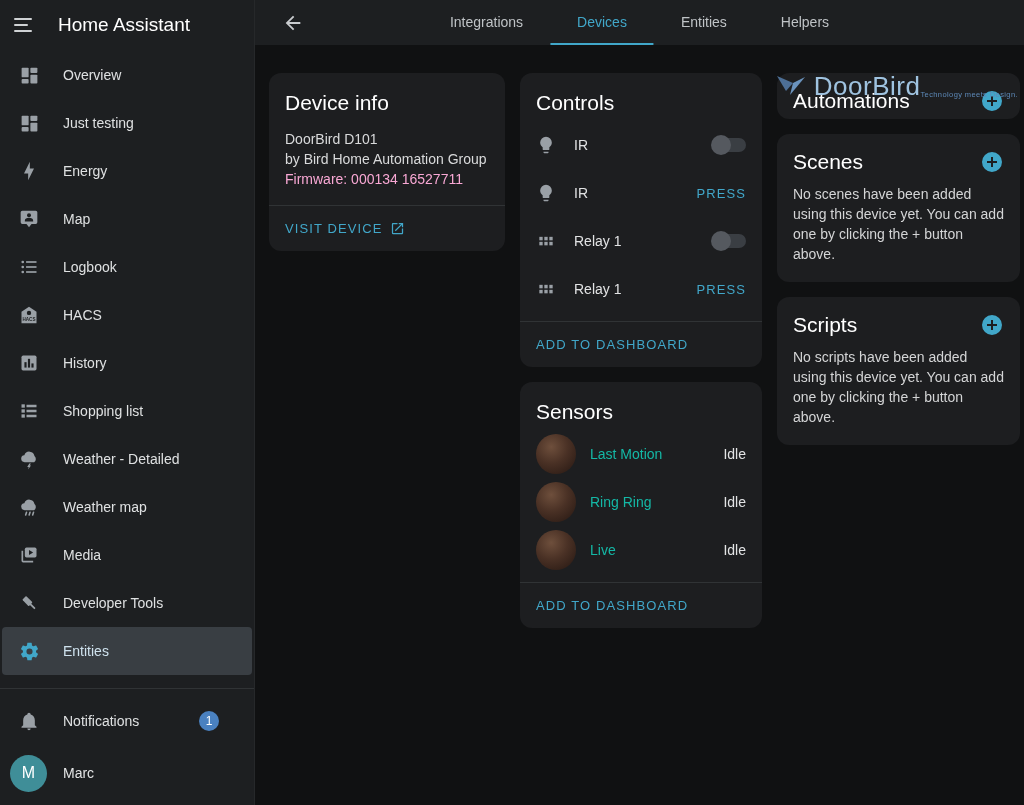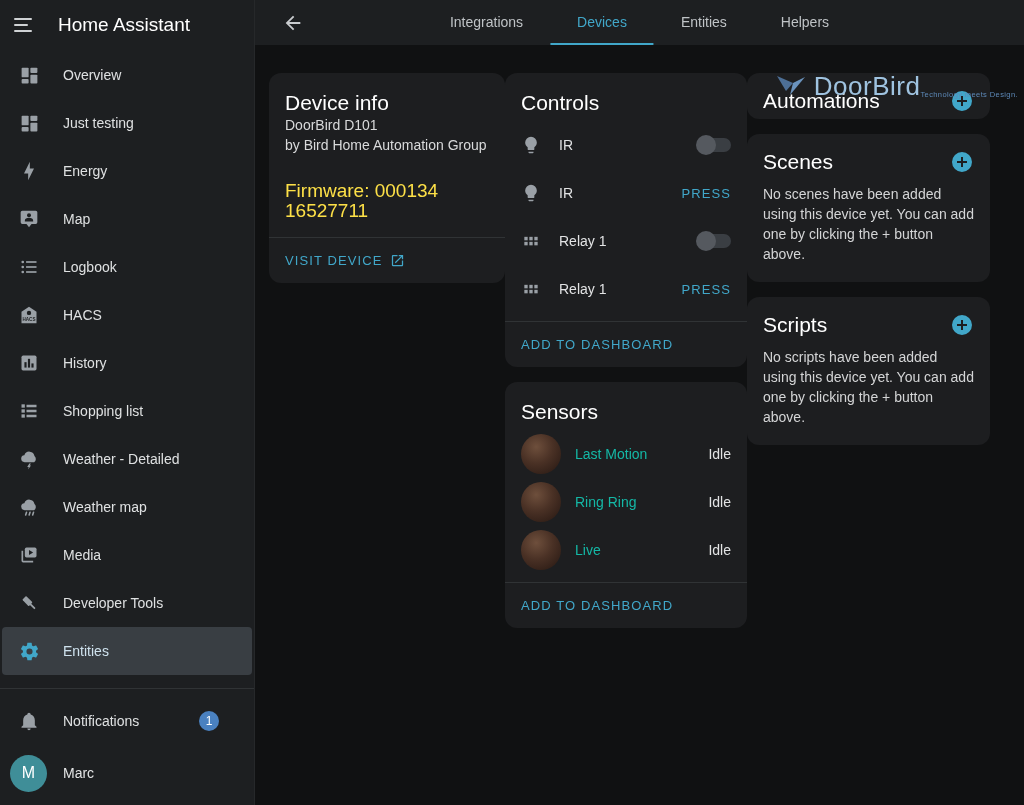--- a/index.html
+++ b/index.html
@@ -54,32 +54,32 @@
   .content{flex:1;padding:28px 5px 0 14px;position:relative;overflow:hidden}
   .page-head{display:flex;align-items:center;gap:14px;margin-bottom:26px;padding-top:14px}
   .page-title{font-size:25px;font-weight:400;color:#fff}
   .pencil{cursor:pointer;display:flex}
 
   .doorbird{position:absolute;right:6px;top:28px;display:flex;align-items:flex-start;gap:6px}
   .db-text{display:flex;align-items:flex-end}
   .db-name{font-size:26px;font-weight:400;color:#9fc3e0;letter-spacing:.5px;line-height:26px}
   .db-tag{font-size:7.5px;color:#5d89b8;letter-spacing:.4px;margin-top:2px}
 
-  .columns{display:grid;grid-template-columns:236px 242px 243px;align-items:start}
+  .columns{display:grid;grid-template-columns:236px 242px 243px;gap:15px;align-items:start}
   .col{display:flex;flex-direction:column;gap:15px}
   .card{background:var(--bg-card);border-radius:12px;overflow:hidden}
   .card-pad{padding:18px 16px 16px 16px}
   .card h2{font-size:21px;font-weight:400;color:#fff}
   .card-head-row{display:flex;align-items:center;justify-content:space-between;padding:16px 16px 6px 16px}
   .card-foot{border-top:1px solid var(--divider);padding:15px 16px;font-size:13px;font-weight:500;
     letter-spacing:1.1px;color:var(--accent);cursor:pointer;display:flex;align-items:center;gap:8px}
 
   .info-line{font-size:14px;line-height:20px;color:#d9dadb}
-  .info-firmware{font-size:19px;line-height:20px;color:#fde047;margin-top:26px}
-  .mt12{margin-top:0}
+  .info-firmware{font-size:14px;line-height:20px;color:#f9a8d4;margin-top:0}
+  .mt12{margin-top:14px}
 
   .ctl-row{display:flex;align-items:center;height:48px;padding:0 16px;gap:18px}
   .ctl-row .cname{font-size:14px;color:#e2e3e4;flex:1}
   .press{font-size:13px;font-weight:500;letter-spacing:1.1px;color:var(--accent);cursor:pointer}
   .toggle{width:34px;height:14px;border-radius:7px;background:#3a3e43;position:relative;cursor:pointer;flex-shrink:0}
   .toggle .knob{position:absolute;left:-1px;top:-3px;width:20px;height:20px;border-radius:50%;background:#55595f}
 
   .sensor-row{display:flex;align-items:center;height:48px;padding:0 16px;gap:14px;cursor:pointer}
   .thumb{width:40px;height:40px;border-radius:50%;flex-shrink:0;
     background:radial-gradient(circle at 38% 32%, #6e4f3c 0%, #4a3125 45%, #241611 100%)}

